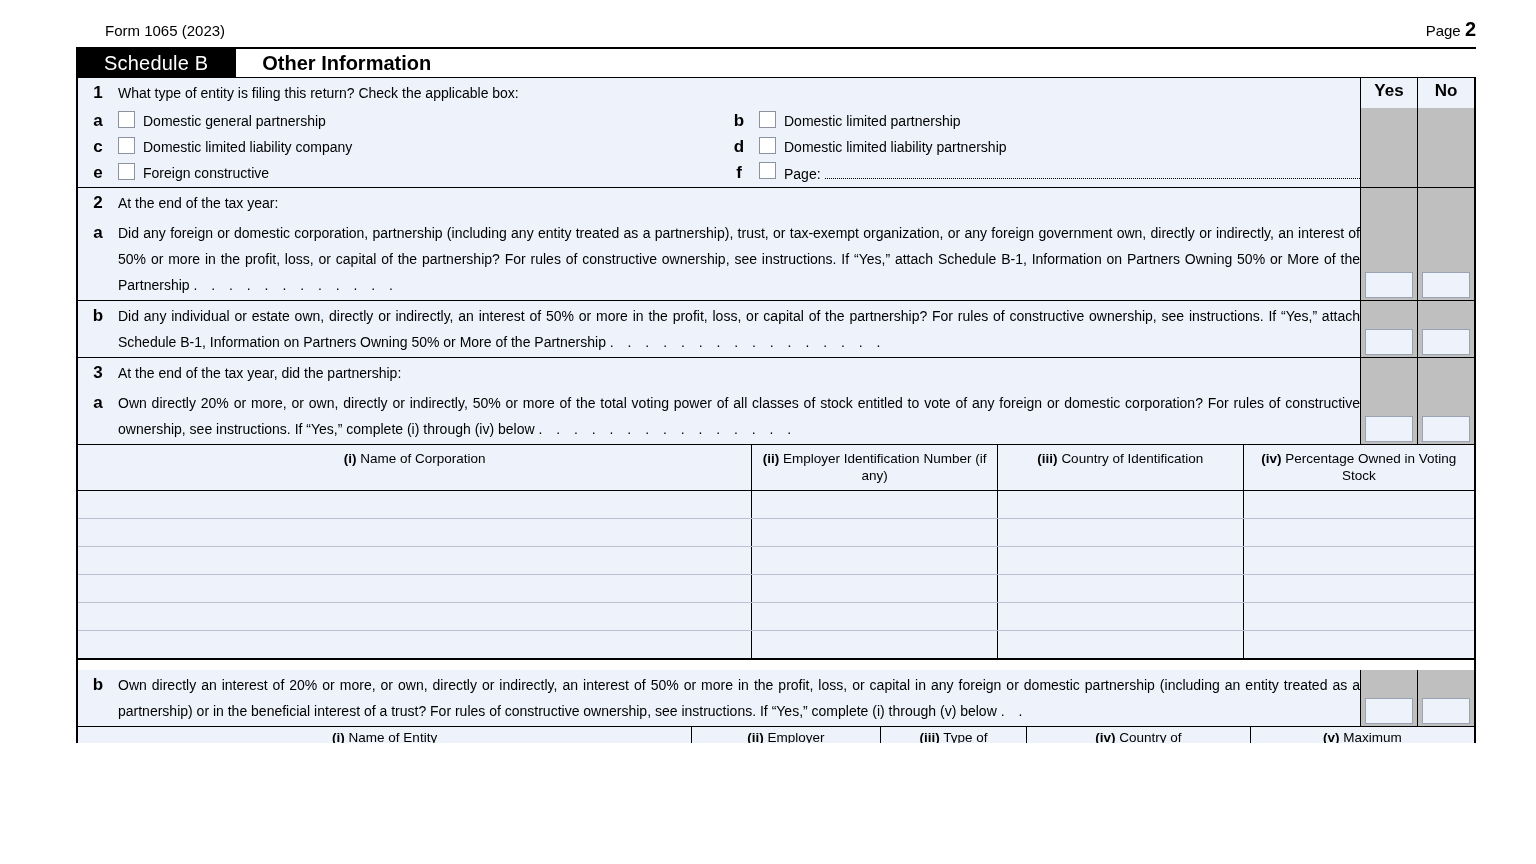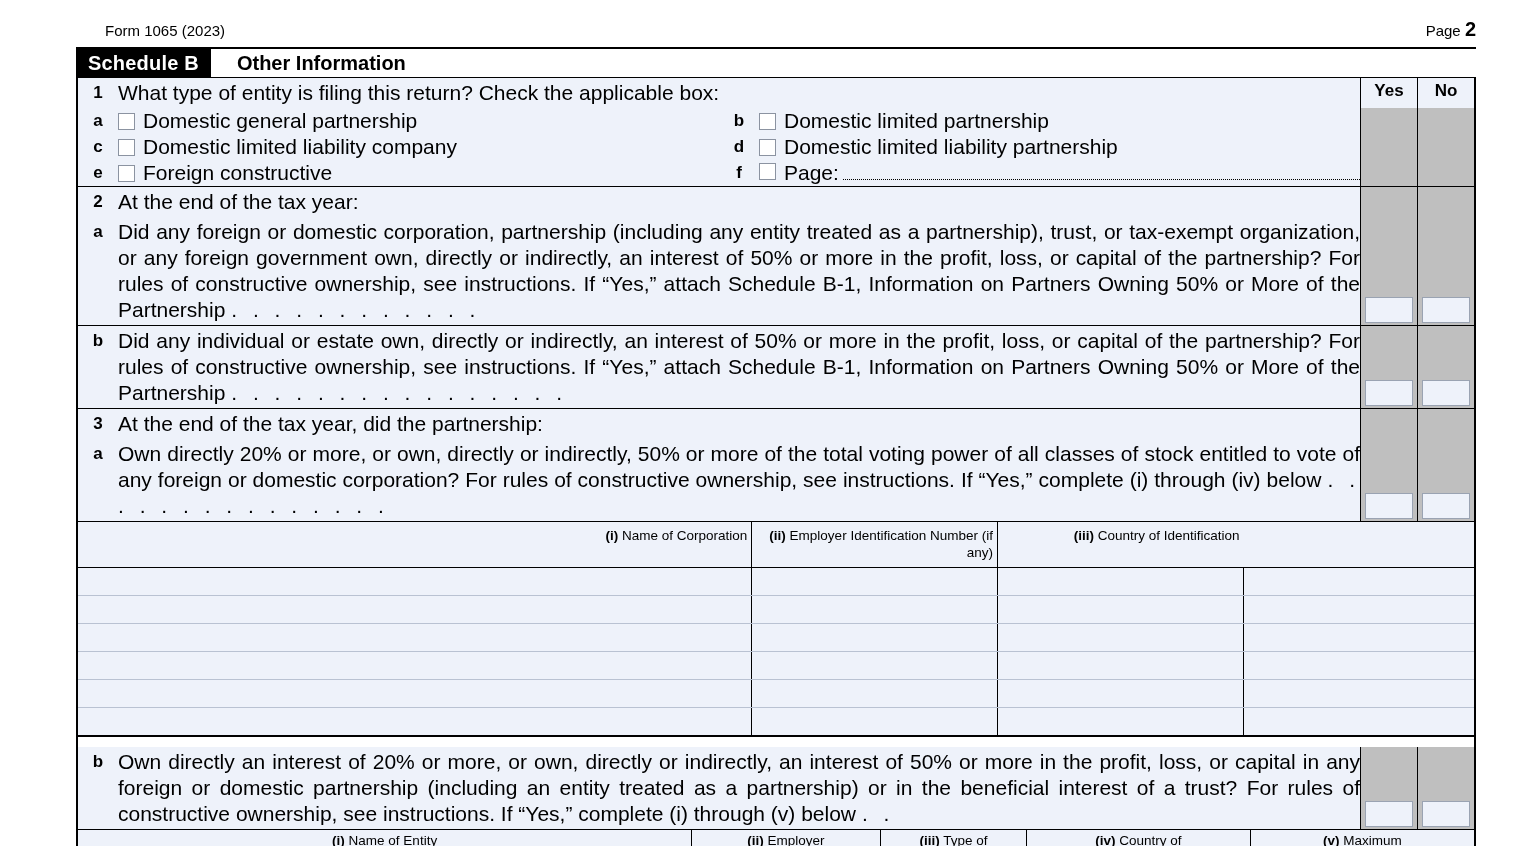--- a/index.html
+++ b/index.html
@@ -38,23 +38,23 @@
   .sched-bar {
     display: flex;
     align-items: stretch;
     border-top: 2px solid #000;
     border-bottom: 1px solid #000;
     height: 28px;
   }
   .sched-tag {
     background: #000;
     color: #fff;
-    font-weight: 700;
+    font-weight: 400;
     font-size: 20px;
-    padding: 0 12px;
+    padding: 0 28px;
     display: flex;
     align-items: center;
     letter-spacing: .2px;
   }
   .sched-title {
     font-weight: 700;
     font-size: 20px;
     display: flex;
     align-items: center;
     padding-left: 26px;
@@ -116,21 +116,21 @@
   }
   .lead {
     width: 40px;
     flex: 0 0 40px;
     text-align: center;
     font-weight: 700;
     font-size: 17px;
     line-height: 26px;
   }
   .txt {
-    font-size: 21px;
+    font-size: 14px;
     line-height: 26px;
     flex: 1 1 auto;
   }
   .txt.just { text-align: justify; }
   .cb {
     display: inline-block;
     width: 15px; height: 15px;
     border: 1px solid #8b93a1;
     background: #fff;
     vertical-align: -2px;
@@ -154,21 +154,21 @@
     border-top: 1px solid #000;
     display: flex;
     flex-direction: column;
     background: #eef2fa;
   }
   .sub-head {
     display: flex;
     border-bottom: 1px solid #000;
   }
   .sub-head div {
-    text-align: right;
+    text-align: center;
     font-size: 13.5px;
     line-height: 17px;
     padding: 5px 4px 6px;
     border-right: 1px solid #000;
     box-sizing: border-box;
   }
   .sub-head div:last-child { border-right: none; }
   .sub-head b { font-weight: 700; }
   .c1 { width: 48.3%; }
   .c2 { width: 17.6%; }
@@ -366,20 +366,24 @@
           <span>Name of Corporation</span>
         </div>
         <div class="c2">
           <b>(ii)</b>
           <span>Employer Identification Number (if any)</span>
         </div>
         <div class="c3">
           <b>(iii)</b>
           <span>Country of Identification</span>
         </div>
+        <div class="c4">
+          <b>(iv)</b>
+          <span>Percentage Owned in Voting Stock</span>
+        </div>
       </div>
 
       <div class="sub-row">
         <div class="c1"></div>
         <div class="c2"></div>
         <div class="c3"></div>
         <div class="c4"></div>
       </div>
       <div class="sub-row">
         <div class="c1"></div>

